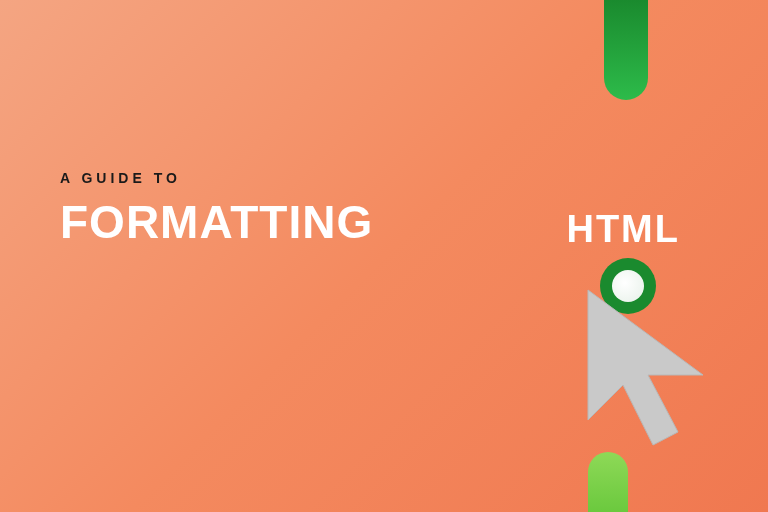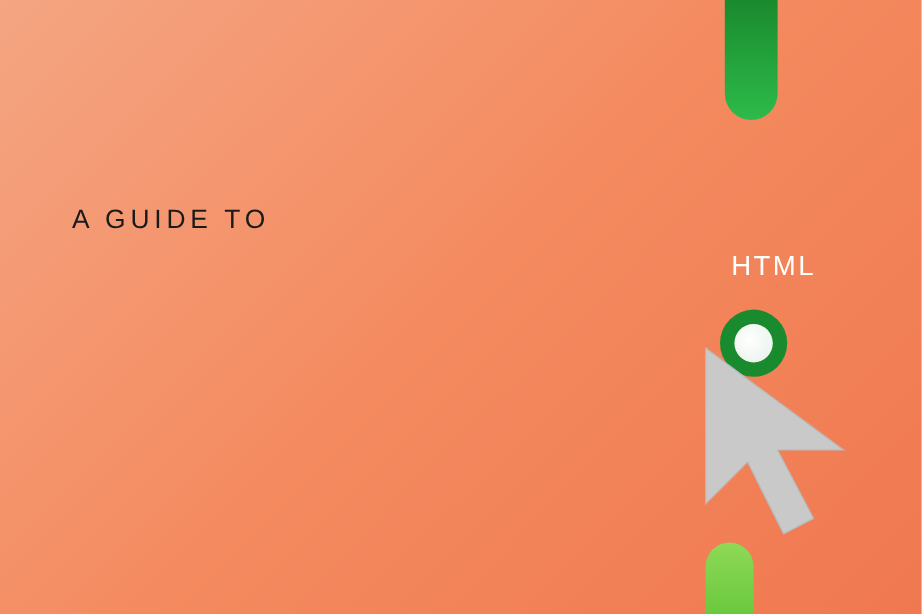--- a/index.html
+++ b/index.html
@@ -16,22 +16,22 @@
       background: linear-gradient(135deg, #f4a582 0%, #f48a5f 50%, #f07850 100%);
       position: relative;
       overflow: hidden;
     }
     .text-block {
       position: absolute;
       left: 60px;
       top: 170px;
     }
     .kicker {
-      font-size: 22px;
-      font-weight: 400;
+      font-size: 14px;
+      font-weight: 700;
       letter-spacing: 4px;
       color: #1a1a1a;
       margin-bottom: 12px;
     }
     .headline {
       font-size: 46px;
       font-weight: 800;
       letter-spacing: 1px;
       line-height: 1.05;
       color: #ffffff;
@@ -46,22 +46,22 @@
     .pill-text {
       font-size: 15px;
       font-weight: 500;
       letter-spacing: 2px;
       color: #1a1a1a;
     }
     .badge-label {
       position: absolute;
       right: 88px;
       top: 208px;
-      font-size: 23px;
-      font-weight: 400;
+      font-size: 38px;
+      font-weight: 700;
       letter-spacing: 2px;
       color: #ffffff;
       text-align: center;
     }
     .top-tab {
       position: absolute;
       top: 0;
       right: 120px;
       width: 44px;
       height: 100px;
@@ -108,20 +108,21 @@
 <body>
 
 <div class="canvas">
 
   <div class="top-tab"></div>
   <div class="bottom-tab"></div>
 
   <div class="text-block">
     <div class="kicker">A GUIDE TO</div>
     <div class="headline">
+      <div>FORMATTING</div>
     </div>
   </div>
 
   <div class="badge-label">HTML</div>
 
   <div class="ring">
     <div class="ring-outer"></div>
     <div class="ring-inner"></div>
   </div>
 

